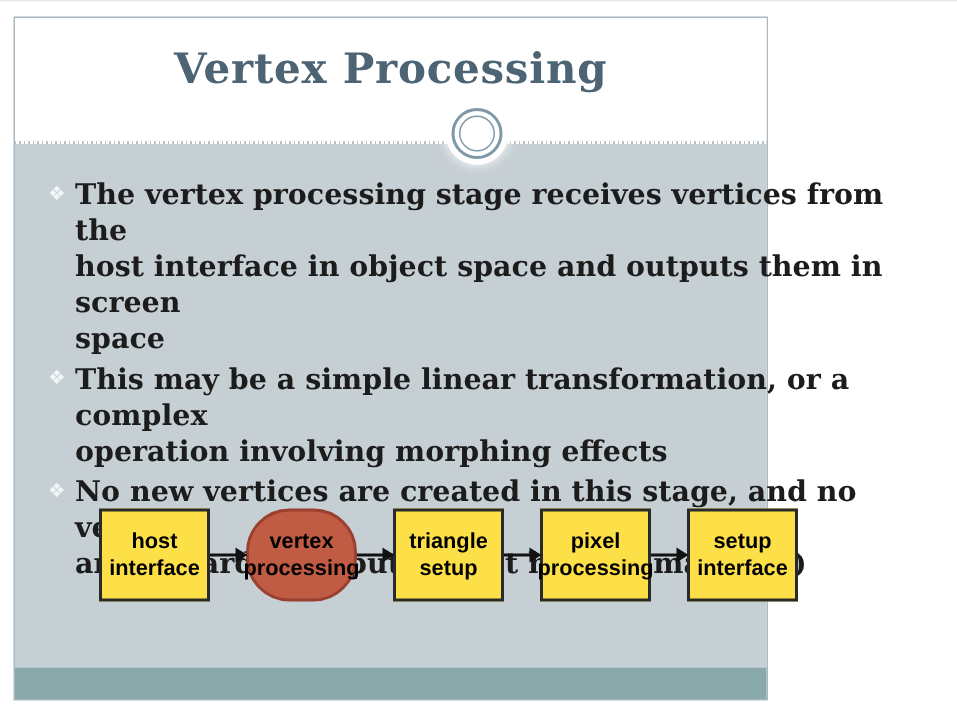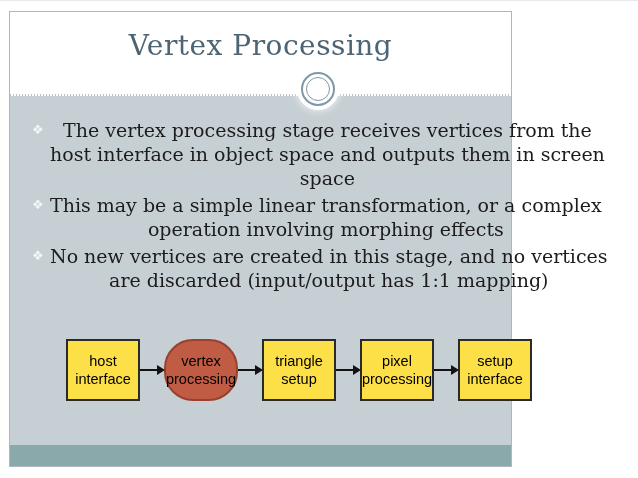--- a/index.html
+++ b/index.html
@@ -14,21 +14,21 @@
     --frame-border:#aab8c1;
   }
   html,body{margin:0;padding:0;}
   body{
     width:638px;height:478px;position:relative;background:#ffffff;
     overflow:hidden;font-family:"Liberation Sans",sans-serif;
   }
   .top-hairline{position:absolute;left:0;top:0;width:638px;height:1px;background:#e8eaec;}
   .slide-frame{
     position:absolute;left:9px;top:11px;width:503px;height:456px;
-    border:1px solid var(--frame-border);box-sizing:border-box;background:#ffffff;
+    border:1px solid var(--frame-border);box-sizing:border-box;background:#ffffff;font-weight:bold;
   }
   .header{position:absolute;left:0;top:0;width:100%;height:84px;background:#ffffff;}
   .slide-title{
     position:absolute;left:0;top:14px;width:100%;text-align:center;
     font-family:"DejaVu Serif","Liberation Serif",serif;
     font-size:28px;line-height:40px;color:var(--title-color);letter-spacing:0.5px;
   }
   .body-area{position:absolute;left:0;top:84px;width:100%;height:349px;background:var(--body-bg);}
   .bottom-band{position:absolute;left:0;top:433px;width:100%;height:21px;background:var(--band);}
   .separator{
@@ -49,21 +49,21 @@
   .bullet-list{
     position:absolute;left:22px;top:106px;width:584px;
     font-family:"DejaVu Serif","Liberation Serif",serif;
     font-size:19px;line-height:24px;color:var(--text);
   }
   .bullet-item{display:flex;margin-bottom:3px;}
   .bullet-icon{
     flex:0 0 18px;width:18px;color:#f4f7f7;font-size:13px;line-height:24px;
     text-align:left;font-family:"DejaVu Sans",sans-serif;
   }
-  .bullet-text{white-space:pre-line;text-align:center;}
+  .bullet-text{white-space:pre-line;}
   .pipeline{
     position:absolute;left:56px;top:327px;height:62px;
     display:flex;align-items:center;
   }
   .stage-box{
     width:74px;height:62px;box-sizing:border-box;flex:0 0 auto;
     background:#fde047;border:2px solid var(--box-border);
     display:flex;align-items:center;justify-content:center;text-align:center;
     font-family:"Liberation Sans",sans-serif;font-size:14.5px;line-height:18px;color:#000000;
     white-space:pre-line;

